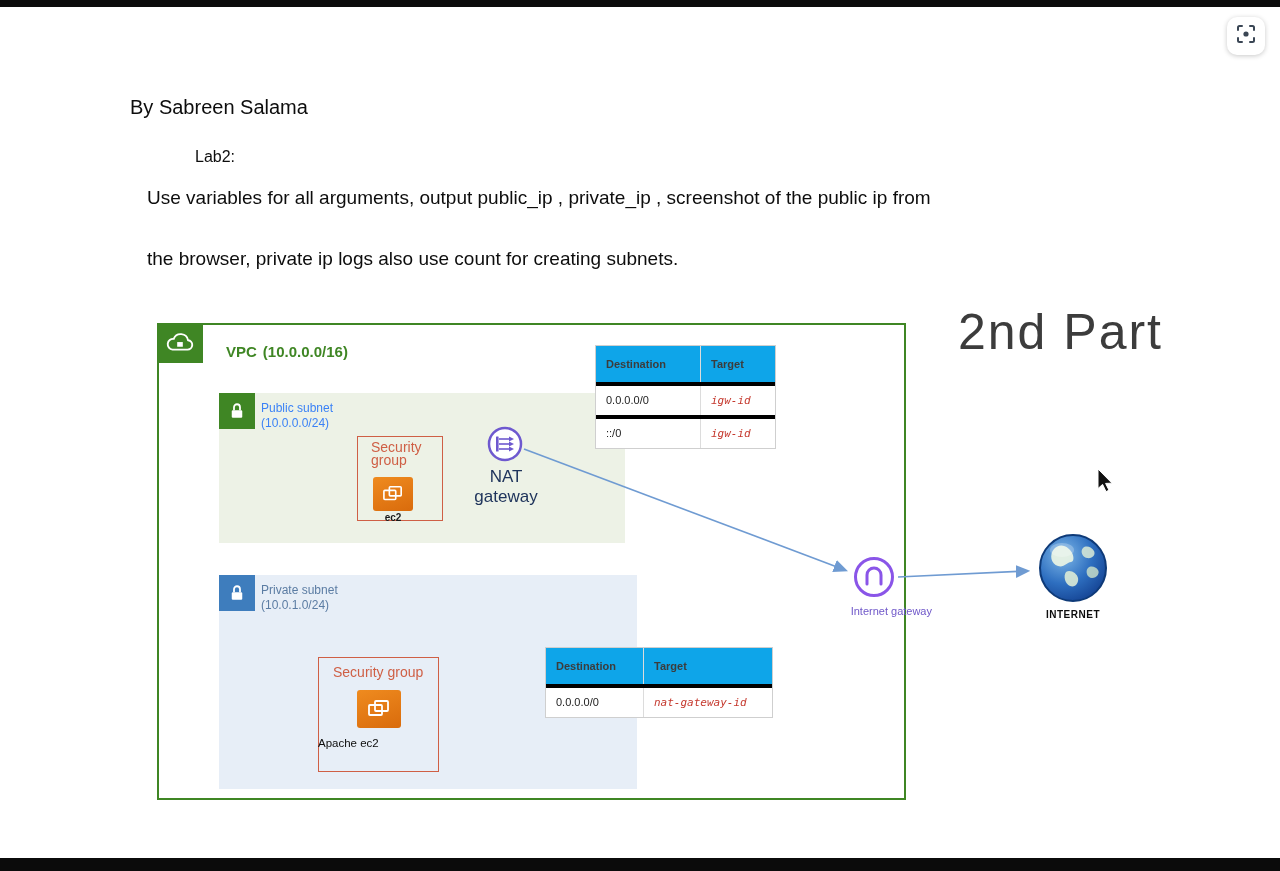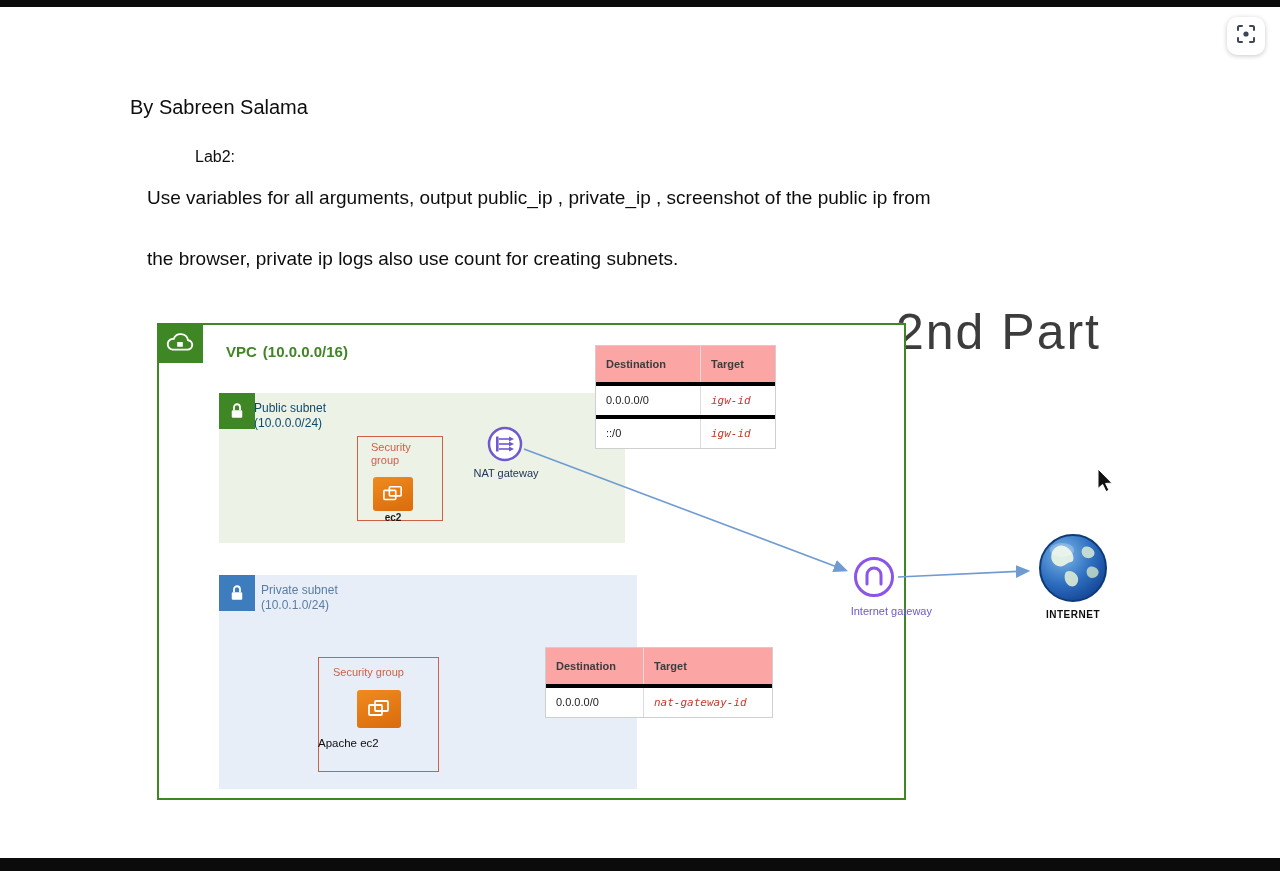--- a/index.html
+++ b/index.html
@@ -23,71 +23,71 @@
     display:flex; align-items:center; justify-content:center;
     cursor:pointer;
   }
 
   .byline   { left:130px; top:76px;  font-size:20px; font-weight:500; color:#0d0d0d;margin-top:20px; }
   .lab-title{ left:156px; top:148px; font-size:16px; color:#0d0d0d;margin-left:39px; }
   .lab-line1{ left:147px; top:187px; font-size:19px; color:#0d0d0d; }
   .lab-line2{ left:147px; top:248px; font-size:19px; color:#0d0d0d; }
 
   .part-label {
-    left:896px; top:303px; font-size:50px; font-weight:300;
+    left:958px; top:303px; font-size:50px; font-weight:300;
     color:#3c3c3c; letter-spacing:2px;
   }
 
   
   .vpc-box { left:157px; top:323px; width:749px; height:477px; border:2px solid #3f8624; background:#fff; }
   .vpc-icon { left:157px; top:323px; width:46px; height:40px; background:#3f8624; display:flex; align-items:center; justify-content:center; }
   .vpc-label { left:214px; top:343px; font-size:15px; font-weight:bold; color:#3f8624; white-space:nowrap;margin-left:12px; }
   .vpc-label .cidr { margin-left:6px; }
 
   .subnet { }
   .public-subnet  { left:219px; top:393px; width:406px; height:150px; background:#edf2e6; }
   .private-subnet { left:219px; top:575px; width:418px; height:214px; background:#e7eef7; }
 
   .subnet-icon { width:36px; height:36px; display:flex; align-items:center; justify-content:center; }
   .pub-sub-icon  { left:219px; top:393px; background:#3f8624; }
   .priv-sub-icon { left:219px; top:575px; background:#3e7dbd; }
 
   .subnet-label { font-size:12px; line-height:15px; }
-  .pub-sub-label  { left:254px; top:401px; color:#0c4a6e; }
+  .pub-sub-label  { left:261px; top:401px; color:#3b82f6; }
   .priv-sub-label { left:261px; top:583px; color:#5b7ca3; }
 
   .sg-box { border:1px solid #cf5f45; background:transparent; }
   .pub-sg  { left:357px; top:436px; width:86px;  height:85px; }
   .priv-sg { left:318px; top:657px; width:121px; height:115px; }
-  .sg-label { color:#cf5f45; font-size:11px; line-height:13px; }
+  .sg-label { color:#cf5f45; font-size:14px; line-height:13px; }
   .pub-sg-label  { left:371px; top:441px; width:56px; }
   .priv-sg-label { left:333px; top:666px; width:100px; }
 
   .ec2-icon { background:linear-gradient(160deg,#ef8b1f,#d96b0c); border-radius:3px;
               display:flex; align-items:center; justify-content:center; }
   .ec2-icon-pub  { left:373px; top:477px; width:40px; height:34px; }
   .ec2-icon-priv { left:357px; top:690px; width:44px; height:38px; }
   .ec2-label    { left:373px; top:512px; width:40px; text-align:center; font-size:10px; font-weight:bold; color:#1a1a1a; }
   .apache-label { left:318px; top:737px; width:121px; text-align:left; font-size:11.5px; color:#0d0d0d; }
 
   .nat-wrap { left:487px; top:426px; width:36px; height:36px; }
-  .nat-label { left:458px; top:467px; width:96px; text-align:center; font-size:11px; color:#20355c; }
+  .nat-label { left:458px; top:467px; width:96px; text-align:center; font-size:17px; color:#20355c; }
 
   .igw-wrap { left:853px; top:556px; width:42px; height:42px; }
   .igw-label { left:816px; top:605px; width:116px; text-align:right; font-size:11px; color:#6f57c9; }
 
   .globe-wrap { left:1036px; top:532px; width:74px; height:74px; }
   .internet-label { left:1036px; top:609px; width:74px; text-align:center; font-size:10px; font-weight:bold; letter-spacing:0.5px; color:#0d0d0d; }
 
   
   .rt { background:#fff; border:1px solid #cfcfcf; font-size:11px; }
   .rt-top    { left:595px; top:345px; width:181px; }
   .rt-bottom { left:545px; top:647px; width:228px; }
   .rt-row { display:flex; border-top:4px solid #000000; }
-  .rt-row.header { border-top:none; background:#fca5a5; font-weight:bold; color:#3c3c3c; }
+  .rt-row.header { border-top:none; background:#0ea5e9; font-weight:bold; color:#3c3c3c; }
   .rt-cell { padding:8px 10px; }
   .rt-row.header .rt-cell { padding:12px 10px; }
   .rt-top .c1    { width:104px; }
   .rt-top .c2    { flex:1; border-left:1px solid #dcdcdc; }
   .rt-bottom .c1 { width:97px; }
   .rt-bottom .c2 { flex:1; border-left:1px solid #dcdcdc; }
   .dest-val { color:#222; }
   .target-val { color:#c5392e; font-family:"DejaVu Sans Mono", monospace; font-style:italic; }
 
   .arrow-layer { left:0; top:0; width:1280px; height:871px; pointer-events:none; }

